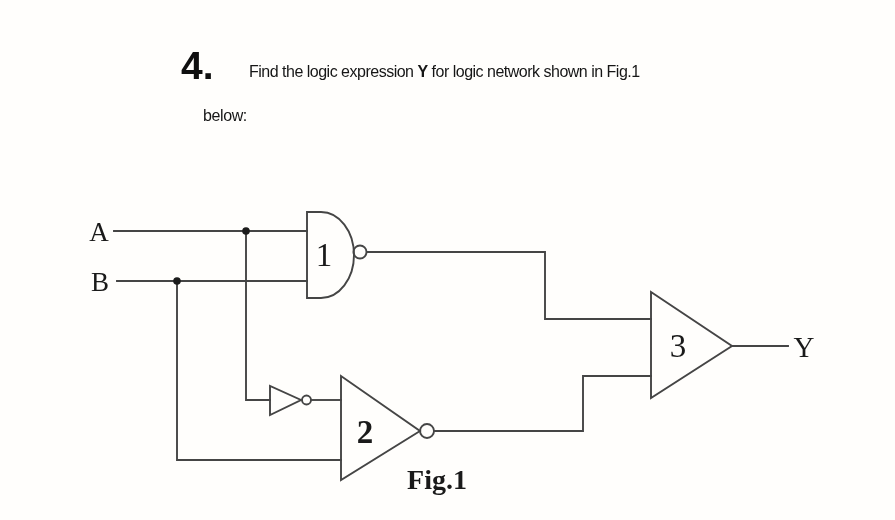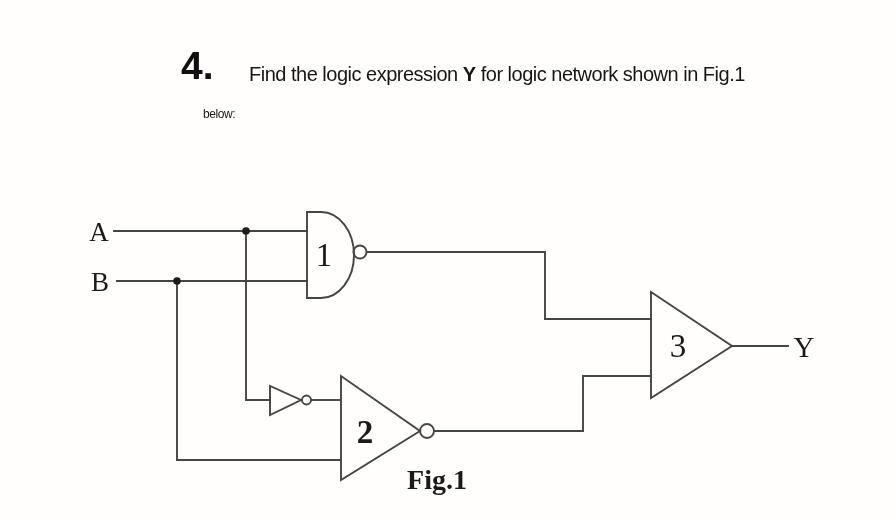--- a/index.html
+++ b/index.html
@@ -22,33 +22,33 @@
     top: 44px;
     font-size: 39px;
     font-weight: bold;
     letter-spacing: 0px;
     color: #0f0f0f;
   }
   .q-line1 {
     position: absolute;
     left: 249px;
     top: 63px;
-    font-size: 20px;
+    font-size: 16px;
     letter-spacing: -0.5px;
     color: #161616;
     white-space: nowrap;
   }
   .q-line1 .bold-y {
     font-weight: bold;
   }
   .q-line2 {
     position: absolute;
     left: 203px;
     top: 107px;
-    font-size: 12px;
+    font-size: 16px;
     letter-spacing: -0.4px;
     color: #161616;
   }
   svg.circuit {
     position: absolute;
     left: 0;
     top: 0;
   }
   .gate-text {
     font-family: "Liberation Serif", "DejaVu Serif", serif;

